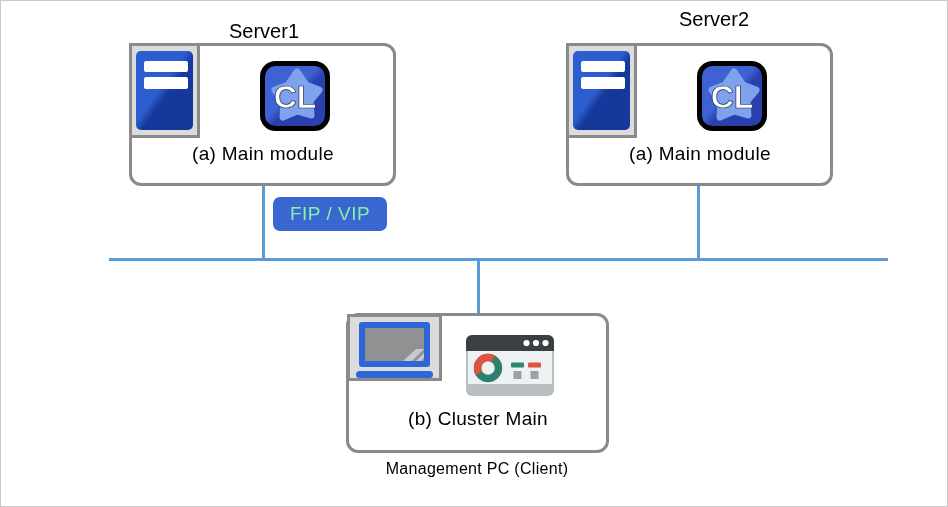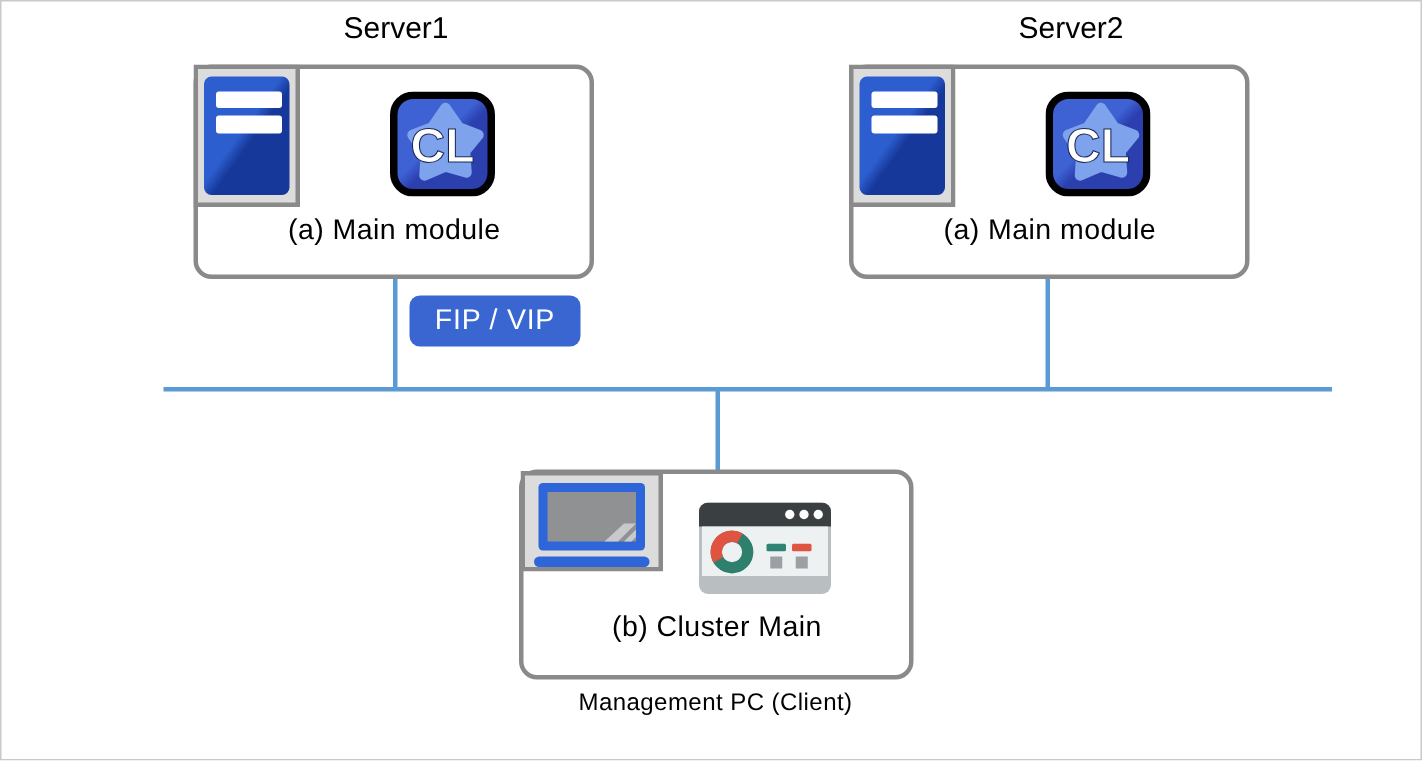--- a/index.html
+++ b/index.html
@@ -24,21 +24,21 @@
     font-size: 16px; text-align: center; white-space: nowrap; letter-spacing: 0.3px;
   }
   .node-box {
     border: 3px solid var(--box-border, #8a8a8a);
     border-radius: 12px;
     background: #ffffff;
     box-sizing: border-box;
   }
   .badge {
     background: var(--badge-blue, #3a66d1);
-    color: #ffffff;
+    color: #86efac;
     font-size: 19px;
     text-align: center;
     line-height: 34px;
     border-radius: 7px;
     letter-spacing: 0.5px;
   }
   .net-line { background: var(--line-blue, #5b9bd5); }
   .icon-svg { display: block; }
 
   
@@ -112,21 +112,21 @@
   </defs>
 </svg>
 
 <div class="canvas">
 
   <div class="abs net-line" style="left:108px; top:257px; width:779px; height:3px"></div>
   <div class="abs net-line" style="left:261px; top:185px; width:3px; height:74px"></div>
   <div class="abs net-line" style="left:696px; top:185px; width:3px; height:74px"></div>
   <div class="abs net-line" style="left:476px; top:257px; width:3px; height:57px"></div>
 
-  <div class="abs title" style="left:163px; top:7px; width:200px">Server1</div>
+  <div class="abs title" style="left:163px; top:19px; width:200px">Server1</div>
   <div class="abs node-box" style="left:128px; top:42px; width:267px; height:143px"></div>
   <svg class="abs icon-svg" style="left:128px; top:42px" width="71" height="95">
       <use href="#sym-server"></use>
     </svg>
   <svg class="abs icon-svg" style="left:259px; top:60px" width="70" height="70">
       <use href="#sym-cl"></use>
     </svg>
   <div class="abs module-label" style="left:191px; top:142px; width:200px">(a) Main module</div>
 
   <div class="abs title" style="left:613px; top:7px; width:200px">Server2</div>

